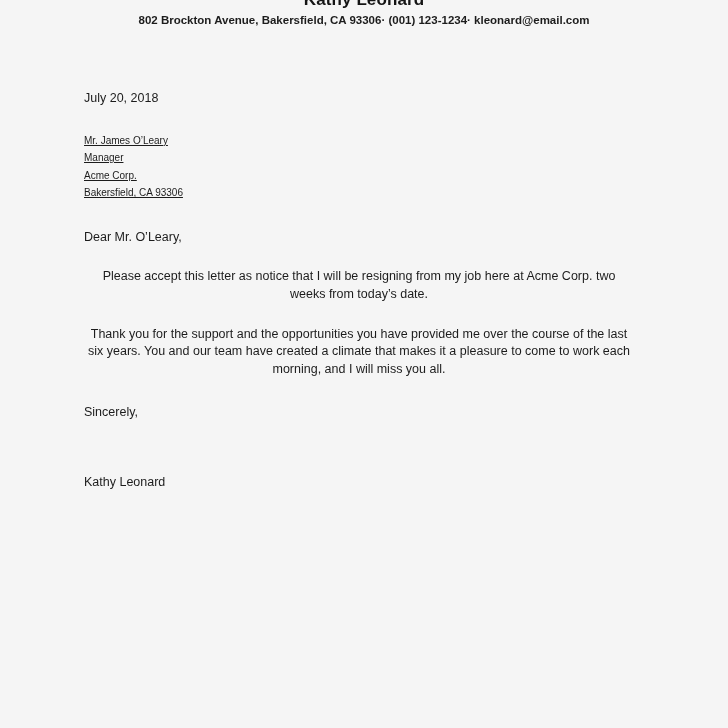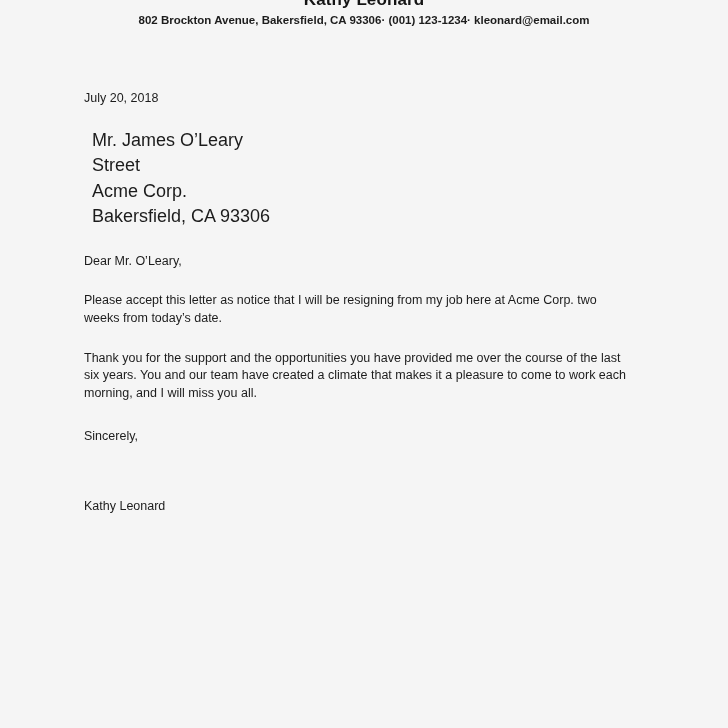--- a/index.html
+++ b/index.html
@@ -59,37 +59,38 @@
   .date-line {
     font-size: 12.5px;
     line-height: 17.5px;
     margin: 0;
   }
 
   .recipient-block {
     margin: 24px 0 0 0;
   }
   .recipient-line {
-    font-size: 18px;
+    font-size: 10px;
     line-height: 17.5px;
-    margin: 8px;
+    margin: 0;
     white-space: nowrap;
+    text-decoration: underline;
   }
 
   .salutation {
     font-size: 12.5px;
     line-height: 17.5px;
     margin: 27px 0 0 0;
   }
 
   .body-paragraph {
     font-size: 12.5px;
     line-height: 17.8px;
     margin: 22px 0 0 0;
-    text-align: left;
+    text-align: center;
   }
 
   .closing {
     font-size: 12.5px;
     line-height: 17.5px;
     margin: 25px 0 0 0;
   }
 
   .signature-space {
     height: 53px;
@@ -110,21 +111,21 @@
     <h1 class="letterhead-name">Kathy Leonard</h1>
     <p class="letterhead-contact">802 Brockton Avenue, Bakersfield, CA 93306· (001) 123-1234· kleonard@email.com</p>
   </header>
 
   <main class="letter-body">
 
     <p class="date-line">July 20, 2018</p>
 
     <div class="recipient-block">
       <p class="recipient-line">Mr. James O’Leary</p>
-      <p class="recipient-line">Street</p>
+      <p class="recipient-line">Manager</p>
       <p class="recipient-line">Acme Corp.</p>
       <p class="recipient-line">Bakersfield, CA 93306</p>
     </div>
 
     <p class="salutation">Dear Mr. O’Leary,</p>
 
     <p class="body-paragraph">Please accept this letter as notice that I will be resigning from my job here at Acme Corp. two weeks from today’s date.</p>
 
     <p class="body-paragraph">Thank you for the support and the opportunities you have provided me over the course of the last six years. You and our team have created a climate that makes it a pleasure to come to work each morning, and I will miss you all.</p>
 

